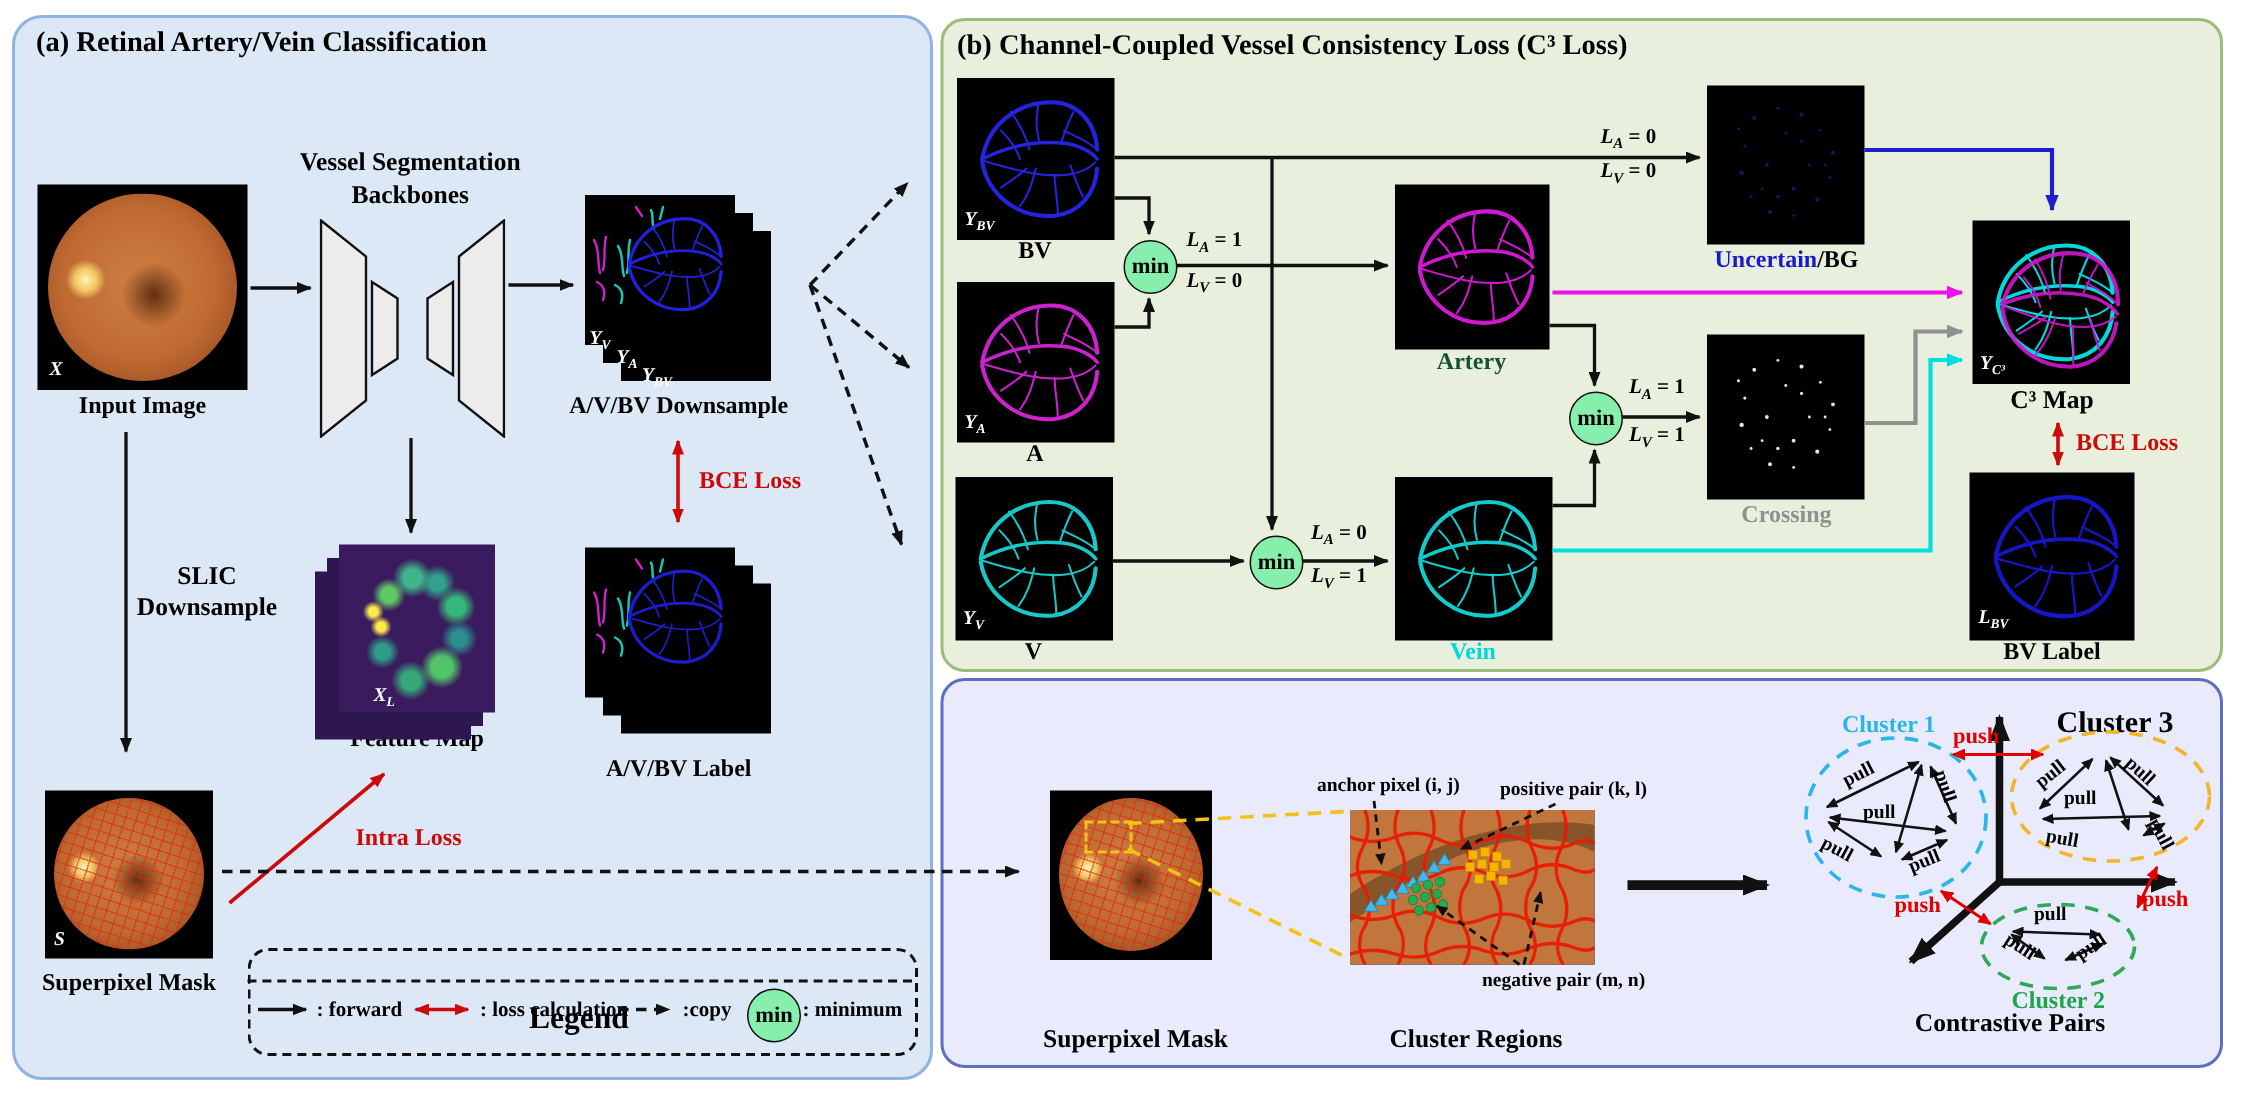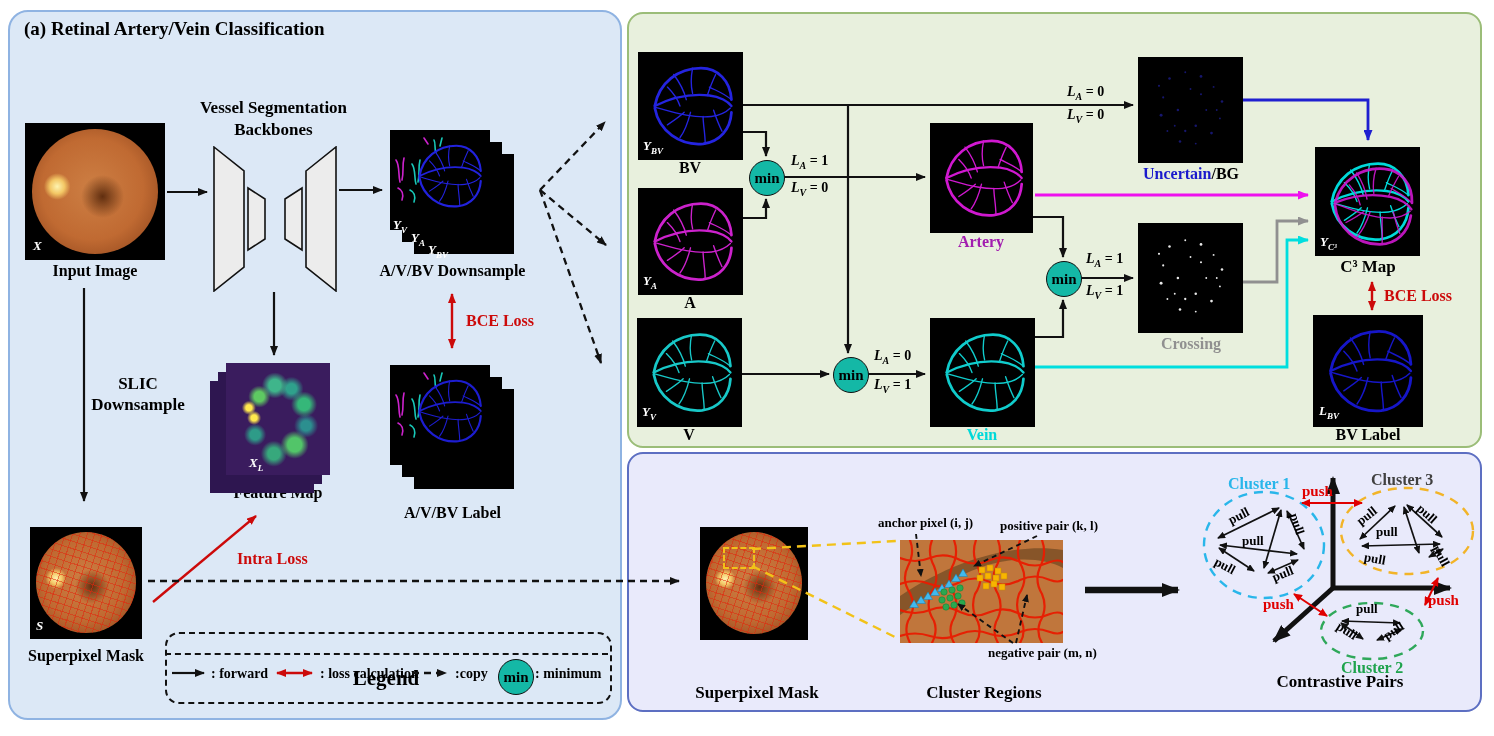--- a/index.html
+++ b/index.html
@@ -8,21 +8,21 @@
   .panel{position:absolute;border-radius:18px;}
   .ptitle{position:absolute;font-weight:bold;font-size:19px;color:#000;white-space:nowrap;}
   .img{position:absolute;background:#000;}
   .img svg{display:block;width:100%;height:100%;}
   .cap{position:absolute;font-weight:bold;font-size:16px;text-align:center;color:#000;white-space:nowrap;}
   .sym{position:absolute;color:#fff;font-weight:bold;font-style:italic;font-size:13px;z-index:9;white-space:nowrap;}
   .sym sub{font-size:9px;}
   .cond{position:absolute;font-weight:bold;font-size:14px;color:#000;z-index:9;white-space:nowrap;}
   .cond i{font-style:italic;}
   .cond sub{font-size:10px;font-style:italic;}
-  .minc{position:absolute;width:34px;height:34px;border-radius:50%;background:#14b8a6;border:1.6px solid #111;
+  .minc{position:absolute;width:34px;height:34px;border-radius:50%;background:#86efac;border:1.6px solid #111;
         display:flex;align-items:center;justify-content:center;font-weight:bold;font-size:15px;z-index:9;}
   .fcirc{position:absolute;border-radius:50%;
     background:
       radial-gradient(circle at 20% 46%, #fdf3b0 0%, #f3c765 6%, rgba(243,150,60,0) 11%),
       radial-gradient(circle at 56% 54%, rgba(85,38,10,.9) 0%, rgba(85,38,10,0) 22%),
       radial-gradient(circle at 48% 48%, #cd7f44 0%, #c06a32 55%, #9c4f22 82%, #7e3c18 100%);}
   .fmesh{position:absolute;border-radius:50%;
     background:
       repeating-linear-gradient(18deg, rgba(225,40,15,.55) 0 1px, transparent 1px 7px),
       repeating-linear-gradient(108deg, rgba(225,40,15,.55) 0 1px, transparent 1px 7px);}
@@ -187,20 +187,21 @@
   <div class="lbl" style="left:286px;top:634px;width:200px;text-align:center;font-size:21px;margin-top:32px;">Legend</div>
   <div style="position:absolute;left:165px;top:653px;width:443px;border-top:2px dashed #111;"></div>
   <div class="leg-item" style="left:211px;top:666px;">: forward</div>
   <div class="leg-item" style="left:320px;top:666px;">: loss calculation</div>
   <div class="leg-item" style="left:455px;top:666px;">:copy</div>
   <div class="minc" style="left:498px;top:659px;">
       <span>min</span>
     </div>
   <div class="leg-item" style="left:535px;top:666px;">: minimum</div>
 
+  <div class="ptitle" style="left:638px;top:20px;">(b) Channel-Coupled Vessel Consistency Loss (C³ Loss)</div>
 
   <div class="img" style="left:638px;top:52px;width:105px;height:108px;">
     <svg viewBox="0 0 100 100" style="color:#2424e0">
         <use href="#vtree"></use>
       </svg>
   </div>
   <div class="sym" style="left:643px;top:138px;"><span>Y</span><sub>BV</sub></div>
   <div class="cap" style="left:640px;top:159px;width:100px;">BV</div>
 
   <div class="img" style="left:638px;top:188px;width:105px;height:107px;">
@@ -217,21 +218,21 @@
       </svg>
   </div>
   <div class="sym" style="left:642px;top:404px;"><span>Y</span><sub>V</sub></div>
   <div class="cap" style="left:639px;top:426px;width:100px;">V</div>
 
   <div class="img" style="left:930px;top:123px;width:103px;height:110px;">
     <svg viewBox="0 0 100 100" style="color:#d018d0">
         <use href="#vtree"></use>
       </svg>
   </div>
-  <div class="cap" style="left:931px;top:233px;width:100px;color:#a21caf;">Artery</div>
+  <div class="cap" style="left:931px;top:233px;width:100px;color:#14532d;">Artery</div>
 
   <div class="img" style="left:930px;top:318px;width:105px;height:109px;">
     <svg viewBox="0 0 100 100" style="color:#10cccc">
         <use href="#vtree"></use>
       </svg>
   </div>
   <div class="cap" style="left:932px;top:426px;width:100px;color:#00d9d9;">Vein</div>
 
   <div class="img" style="left:1138px;top:57px;width:105px;height:106px;">
     <svg viewBox="0 0 100 100" style="color:#16166e">
@@ -349,21 +350,21 @@
         <rect x="99" y="44" width="6" height="6"></rect>
     </g>
   </svg>
   <div class="cap" style="left:904px;top:683px;width:160px;font-size:17px;">Cluster Regions</div>
 
   <div class="ann" style="left:878px;top:515px;">anchor pixel (i, j)</div>
   <div class="ann" style="left:1000px;top:518px;">positive pair (k, l)</div>
   <div class="ann" style="left:988px;top:645px;">negative pair (m, n)</div>
 
   <div class="lbl" style="left:1228px;top:475px;color:#29b6ea;font-size:16px;">Cluster 1</div>
-  <div class="lbl" style="left:1371px;top:471px;color:#404040;font-size:16px;">Cluster 3</div>
+  <div class="lbl" style="left:1371px;top:471px;color:#000000;font-size:20px;">Cluster 3</div>
   <div class="lbl" style="left:1341px;top:659px;color:#1fa34d;font-size:16px;">Cluster 2</div>
 
   <span class="pull" style="left:1228px;top:508px;transform:rotate(-27deg);">pull</span>
   <span class="pull" style="left:1286px;top:516px;transform:rotate(72deg);">pull</span>
   <span class="pull" style="left:1242px;top:533px;">pull</span>
   <span class="pull" style="left:1214px;top:558px;transform:rotate(28deg);">pull</span>
   <span class="pull" style="left:1272px;top:566px;transform:rotate(-22deg);">pull</span>
   <span class="pull" style="left:1356px;top:508px;transform:rotate(-38deg);">pull</span>
   <span class="pull" style="left:1416px;top:506px;transform:rotate(42deg);">pull</span>
   <span class="pull" style="left:1376px;top:524px;">pull</span>

